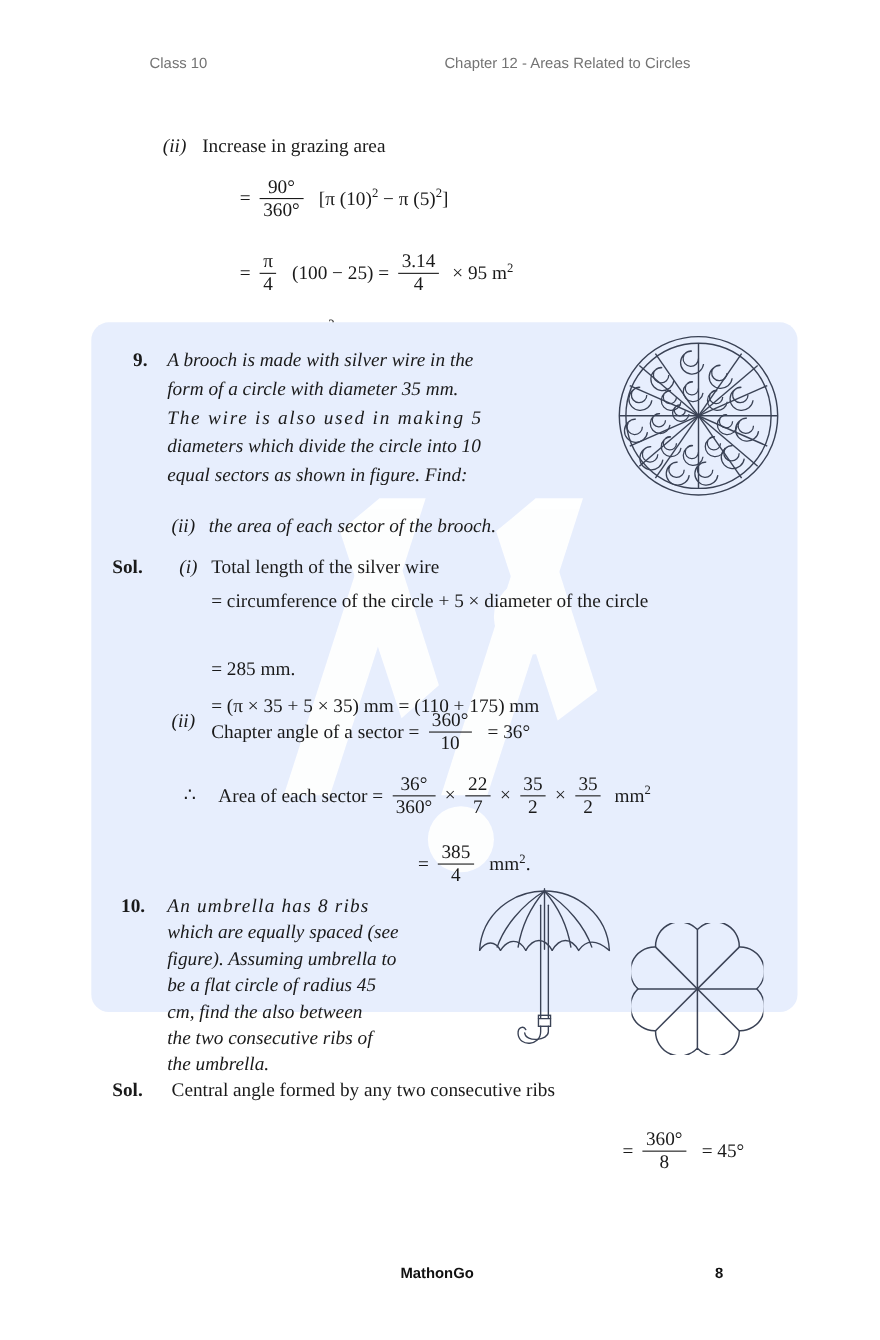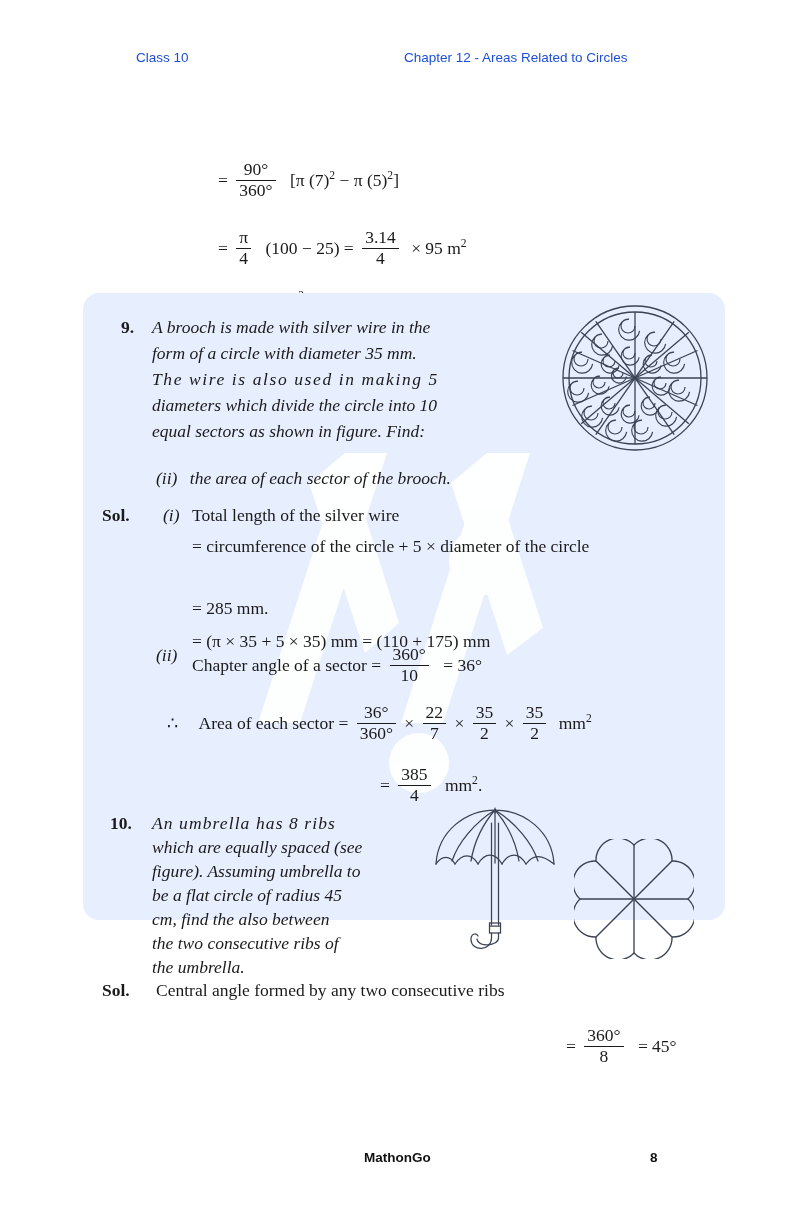--- a/index.html
+++ b/index.html
@@ -4,21 +4,21 @@
 <style>
   html,body{margin:0;padding:0;}
   body{
     width:800px;height:1218px;background:#ffffff;position:relative;overflow:hidden;
     font-family:"Liberation Serif", serif;color:#1a1a1a;
   }
   .page{position:absolute;inset:0;}
 
   
   .hdr{position:absolute;top:50px;left:0;width:712px;height:20px;
-       font-family:"Liberation Sans", sans-serif;font-size:13.5px;color:#1d4ed8;}
+       font-family:"Liberation Sans", sans-serif;font-size:13.5px;color:#737373;}
   .hdr .left{position:absolute;left:136px;top:0;}
   .hdr .right{position:absolute;left:404px;top:0;}
 
   .ftr{position:absolute;top:1150px;left:0;width:800px;height:20px;
        font-family:"Liberation Sans", sans-serif;font-size:13.5px;font-weight:700;color:#111;}
   .ftr .brand{position:absolute;left:364px;top:0;}
   .ftr .pageno{position:absolute;left:650px;top:0;}
 
   
   .panel{position:absolute;left:83px;top:293px;width:642px;height:627px;
@@ -44,28 +44,32 @@
 </head>
 <body>
 
 <div class="page">
 
   <div class="hdr">
     <span class="left">Class 10</span>
     <span class="right">Chapter 12 - Areas Related to Circles</span>
   </div>
 
+  <div class="t sz" style="left:148px;top:122px;">
+    <span class="it">(ii)</span>
+    <span style="margin-left:10px;">Increase in grazing area</span>
+  </div>
 
   <div class="t sz" style="left:218px;top:160px;">
     <span class="mid">=</span>
     <span class="fr">
       <span class="n">90°</span>
       <span class="d">360°</span>
     </span>
-    <span class="mid" style="margin-left:6px;"><span>[π (7)</span><span class="sup">2</span><span> − π (5)</span><span class="sup">2</span><span>]</span></span>
+    <span class="mid" style="margin-left:6px;"><span>[π (10)</span><span class="sup">2</span><span> − π (5)</span><span class="sup">2</span><span>]</span></span>
   </div>
 
   <div class="t sz" style="left:218px;top:228px;">
     <span class="mid">=</span>
     <span class="fr">
       <span class="n">π</span>
       <span class="d">4</span>
     </span>
     <span class="mid" style="margin-left:6px;">(100 − 25) =</span>
     <span class="fr">

